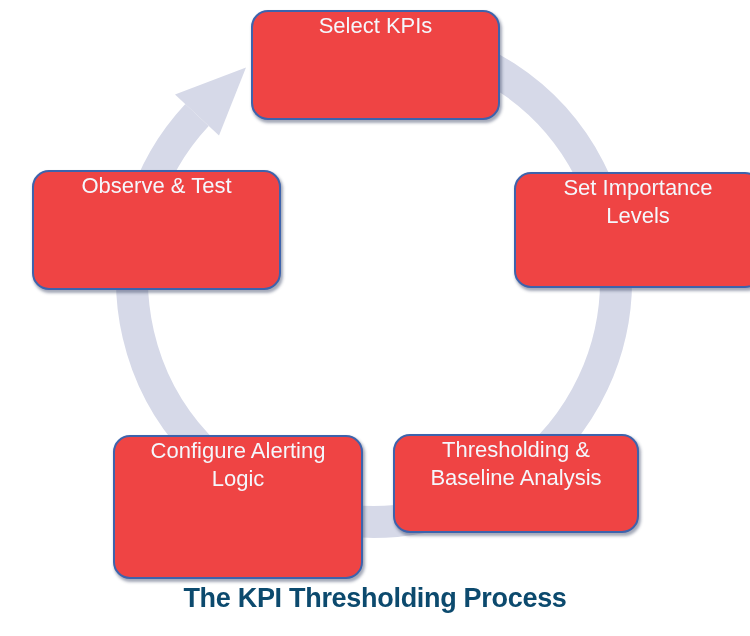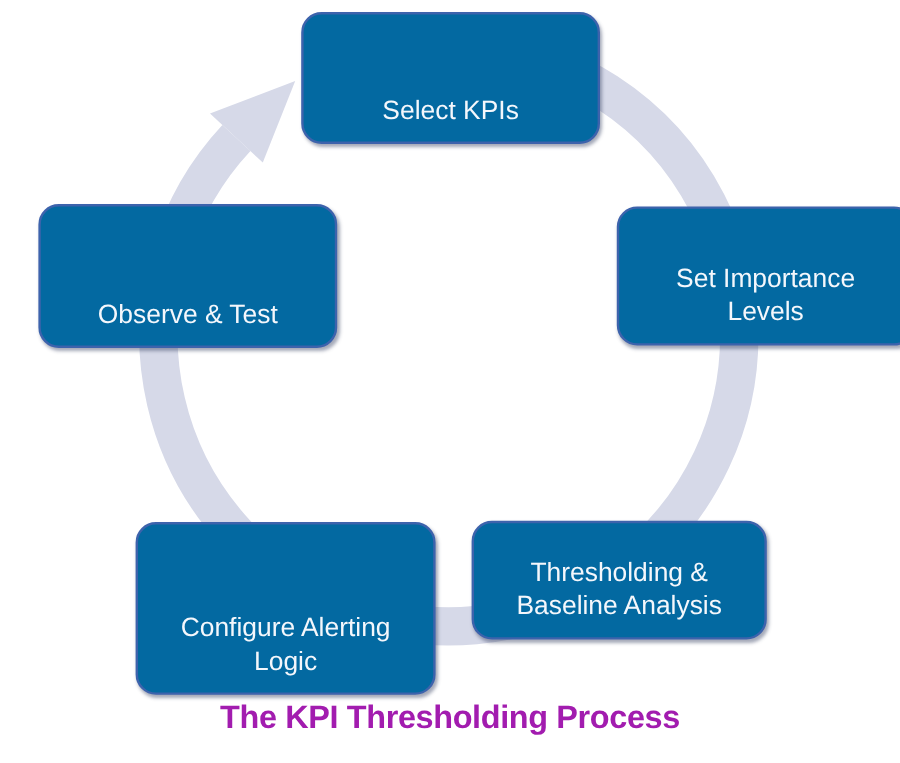--- a/index.html
+++ b/index.html
@@ -21,47 +21,47 @@
     top: 0;
   }
   .ring-arc {
     fill: none;
     stroke-width: 32;
     stroke-linecap: butt;
   }
   .node {
     position: absolute;
     box-sizing: border-box;
-    background: #0369a1;
+    background: #ef4444;
     border: 2px solid #3D63AC;
     border-radius: 17px;
     box-shadow: 1.5px 2.5px 3px rgba(54, 65, 98, 0.45);
     color: #f4f7fc;
     display: flex;
-    align-items: flex-end;
+    align-items: flex-start;
     justify-content: center;
     text-align: center;
     font-size: 22px;
     line-height: 1.28;
-    padding: 12px 24px;
+    padding: 0 24px;
   }
   .node-top          { left: 251px; top:  10px; width: 249px; height: 110px; }
   .node-right        { left: 475px; top: 172px; width: 248px; height: 116px; margin-left: 39px; }
   .node-bottom-right { left: 393px; top: 434px; width: 246px; height: 99px; }
   .node-bottom-left  { left: 113px; top: 435px; width: 250px; height: 144px; }
   .node-left         { left:  32px; top: 170px; width: 249px; height: 120px; }
   .diagram-title {
     position: absolute;
     left: 0;
     right: 0;
     top: 583px;
     text-align: center;
     font-size: 27px;
     font-weight: bold;
-    color: #a21caf;
+    color: #0c4a6e;
     letter-spacing: -0.3px;
   }
 </style>
 </head>
 <body>
 
 <div class="canvas">
 
   <svg class="cycle-svg" width="750" height="636" viewBox="0 0 750 636">
     <path class="ring-arc" d="M 279.5 57.2 A 242 242 0 1 1 197 115" stroke="#D6D9E8"></path>

